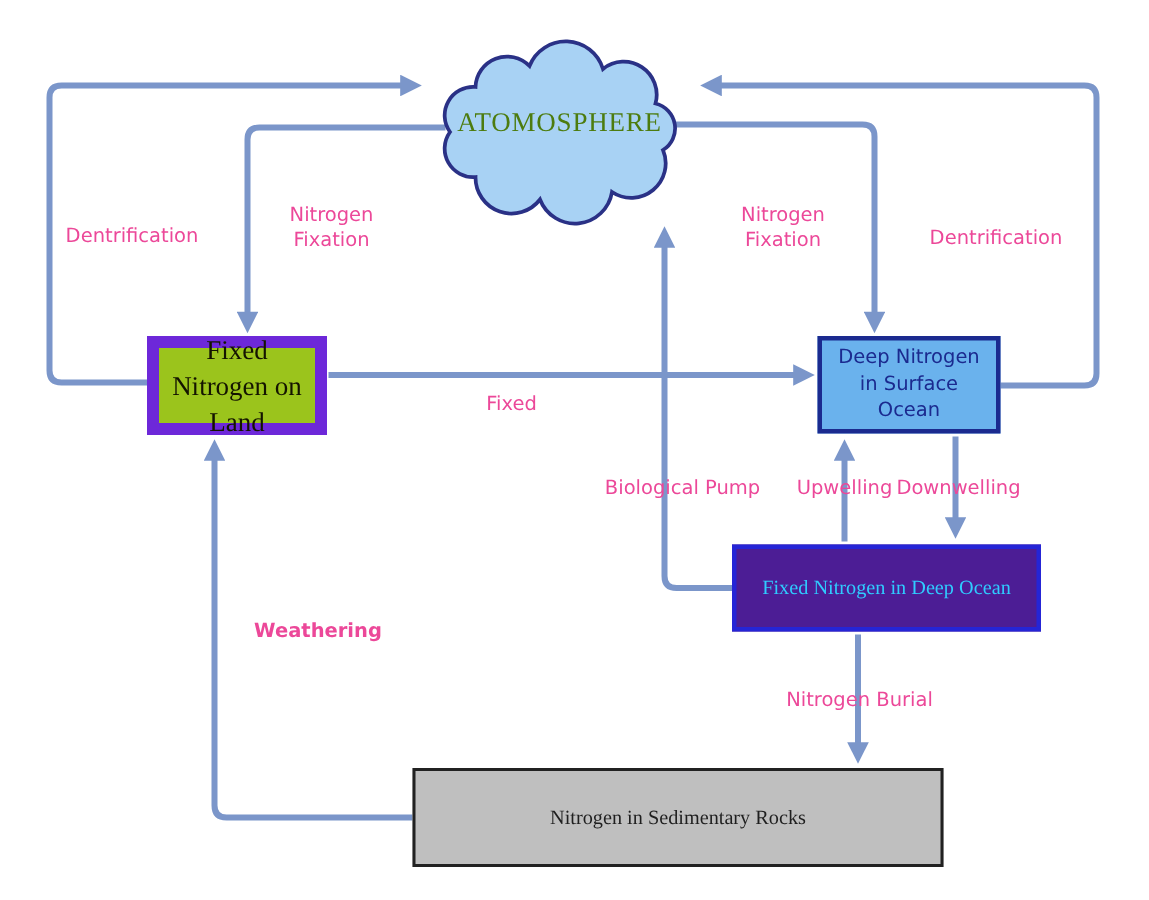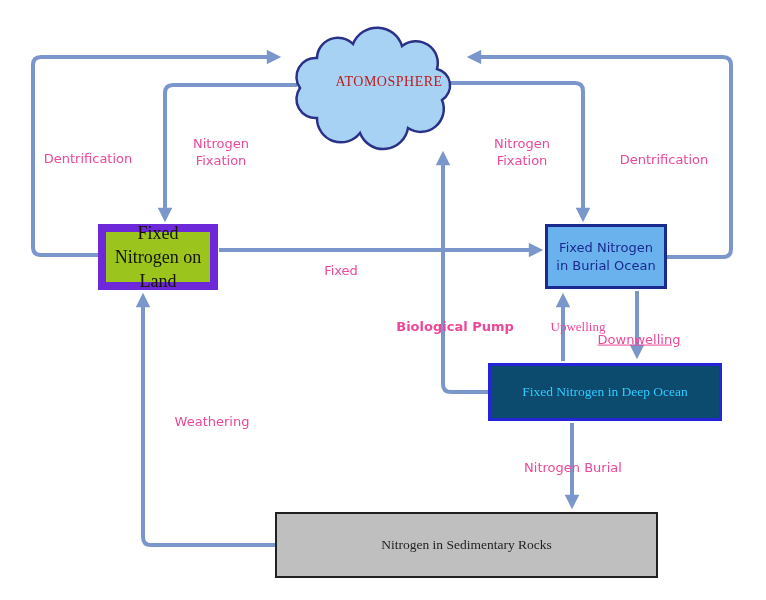--- a/index.html
+++ b/index.html
@@ -22,32 +22,32 @@
     left:98px; top:224px; width:120px; height:66px;
     background:#9BC41C; border:8px solid #6d28d9;
     color:#141400; font-size:18px;
   }
   #node-surface-ocean {
     left:545px; top:224px; width:122px; height:65px;
     background:#6AB2ED; border:3px solid #1B2A8F;
     color:#1B2A8F; font-size:13px;
   }
   #node-deep-ocean {
-    left:488px; top:363px; width:234px; height:58px;
-    background:#0c4a6e; border:3px solid #2525D6;
+    left:488px; top:363px; width:206px; height:58px;
+    background:#4c1d95; border:3px solid #2525D6;
     color:#2FCCFF; font-size:13.5px;
   }
   #node-sedimentary {
-    left:275px; top:512px; width:383px; height:66px;
+    left:275px; top:512px; width:354px; height:66px;
     background:#BFBFBF; border:2.5px solid #212121;
     color:#1F1F1F; font-size:13.5px;
   }
   #node-atmosphere-label {
-    position:absolute; left:389px; top:82px; transform:translate(-50%,-50%);
-    color:#b91c1c; font-size:14px; letter-spacing:0.5px; white-space:nowrap;
+    position:absolute; left:373px; top:82px; transform:translate(-50%,-50%);
+    color:#4d7c0f; font-size:18px; letter-spacing:0.5px; white-space:nowrap;
   }
 
   .elabel {
     position:absolute; transform:translate(-50%,-50%);
     color:#ec4899; font-size:13px; text-align:center;
     line-height:1.3; white-space:nowrap;
   }
   .elabel.wrap { white-space:normal; width:74px; }
 </style>
 </head>
@@ -91,30 +91,30 @@
              A 23 23 0 0 1 408 128
              A 25 25 0 0 1 360 133
              A 24 24 0 0 1 317 118
              A 19 19 0 0 1 300 88 Z"></path>
   </svg>
 
   <div id="node-atmosphere-label" class="serif">ATOMOSPHERE</div>
 
   <div class="node serif" id="node-land">Fixed Nitrogen on Land</div>
 
-  <div class="node" id="node-surface-ocean">Fixed Nitrogen in Burial Ocean</div>
+  <div class="node" id="node-surface-ocean">Deep Nitrogen in Surface Ocean</div>
 
   <div class="node serif" id="node-deep-ocean">Fixed Nitrogen in Deep Ocean</div>
 
   <div class="node serif" id="node-sedimentary">Nitrogen in Sedimentary Rocks</div>
 
   <div class="elabel" style="left:88px;  top:159px;">Dentrification</div>
   <div class="elabel wrap" style="left:221px; top:153px;">Nitrogen Fixation</div>
   <div class="elabel" style="left:341px; top:271px;">Fixed</div>
   <div class="elabel wrap" style="left:522px; top:153px;">Nitrogen Fixation</div>
   <div class="elabel" style="left:664px; top:160px;">Dentrification</div>
-  <div class="elabel" style="left:455px; top:327px;font-weight:bold;">Biological Pump</div>
-  <div class="elabel" style="left:578px; top:327px;font-family:Liberation Serif, serif;">Upwelling</div>
-  <div class="elabel" style="left:639px; top:340px;text-decoration:underline;">Downwelling</div>
+  <div class="elabel" style="left:455px; top:327px;">Biological Pump</div>
+  <div class="elabel" style="left:563px; top:327px;">Upwelling</div>
+  <div class="elabel" style="left:639px; top:327px;">Downwelling</div>
   <div class="elabel" style="left:573px; top:468px;">Nitrogen Burial</div>
-  <div class="elabel" style="left:212px; top:422px;">Weathering</div>
+  <div class="elabel" style="left:212px; top:422px;font-weight:bold;">Weathering</div>
 
 </div>
 
 </body></html>

